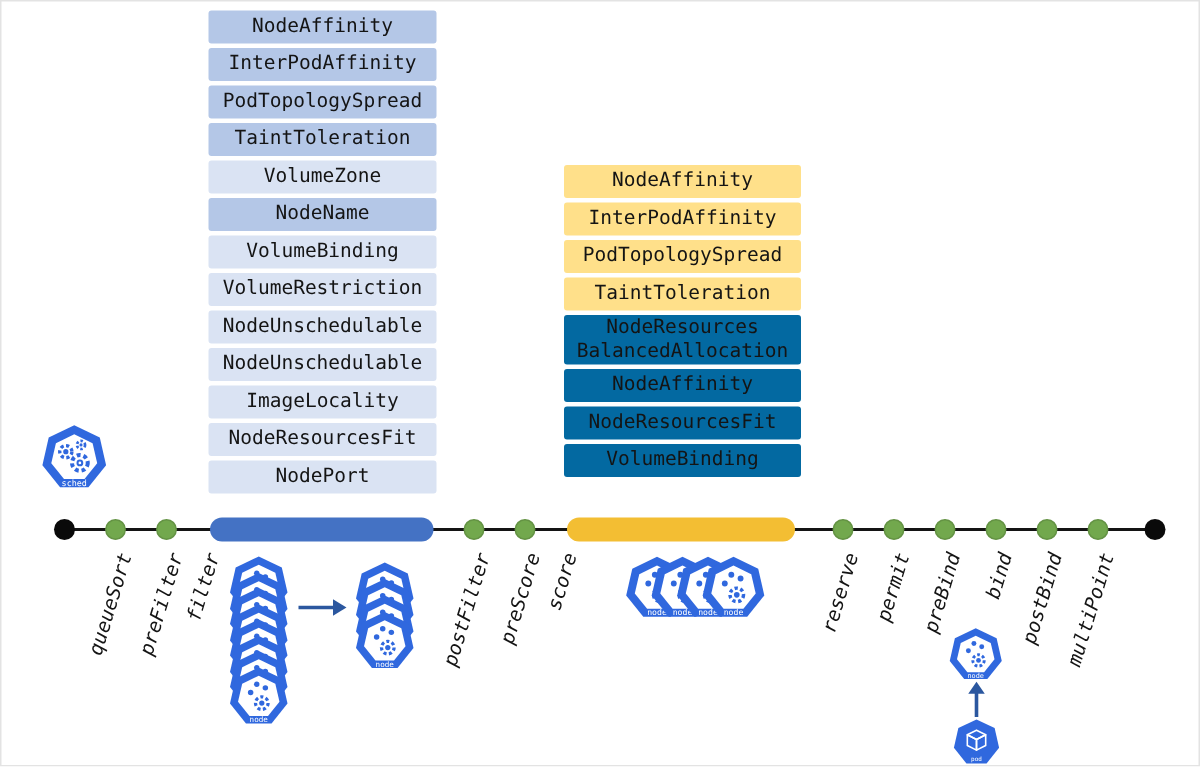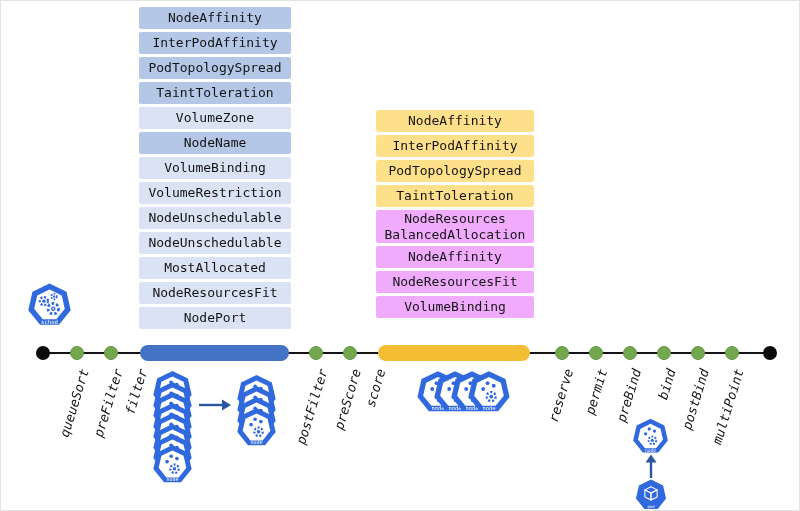--- a/index.html
+++ b/index.html
@@ -13,21 +13,21 @@
   .plist.blue{left:138px;top:6px;width:152px;}
   .plist.yellow{left:375px;top:109px;width:158px;}
   .pitem{
     min-height:22px;display:flex;align-items:center;justify-content:center;
     font-size:13px;color:#141414;border-radius:2px;text-align:center;
     line-height:1.2;padding:1px 2px;box-sizing:border-box;
   }
   .blue .dark{background:#b4c7e7;}
   .blue .light{background:#dae3f3;}
   .yellow .dark{background:#ffe08a;}
-  .yellow .light{background:#f0abfc;}
+  .yellow .light{background:#0369a1;}
   
   .tl-line{position:absolute;left:42px;top:351px;width:727px;height:2px;background:#141414;}
   .dot{position:absolute;top:345px;width:14px;height:14px;border-radius:50%;}
   .dot.green{background:#72a84d;border:1px solid #649344;box-sizing:border-box;}
   .dot.black{background:#0a0a0a;}
   .bar{position:absolute;top:344px;height:16px;border-radius:8px;}
   .bar.blue-bar{left:139px;width:149px;background:#4472c4;}
   .bar.yellow-bar{left:377px;width:152px;background:#f3be33;}
   .tl-label{
     position:absolute;top:366px;white-space:nowrap;
@@ -79,21 +79,21 @@
     <div class="pitem dark">NodeAffinity</div>
     <div class="pitem dark">InterPodAffinity</div>
     <div class="pitem dark">PodTopologySpread</div>
     <div class="pitem dark">TaintToleration</div>
     <div class="pitem light">VolumeZone</div>
     <div class="pitem dark">NodeName</div>
     <div class="pitem light">VolumeBinding</div>
     <div class="pitem light">VolumeRestriction</div>
     <div class="pitem light">NodeUnschedulable</div>
     <div class="pitem light">NodeUnschedulable</div>
-    <div class="pitem light">MostAllocated</div>
+    <div class="pitem light">ImageLocality</div>
     <div class="pitem light">NodeResourcesFit</div>
     <div class="pitem light">NodePort</div>
   </div>
 
   <div class="plist yellow">
     <div class="pitem dark">NodeAffinity</div>
     <div class="pitem dark">InterPodAffinity</div>
     <div class="pitem dark">PodTopologySpread</div>
     <div class="pitem dark">TaintToleration</div>
     <div class="pitem light">NodeResources BalancedAllocation</div>

